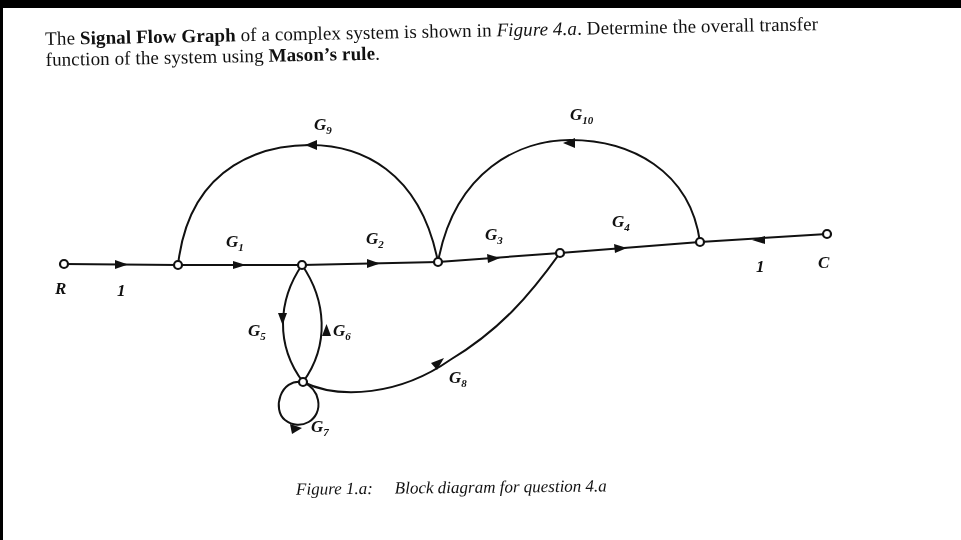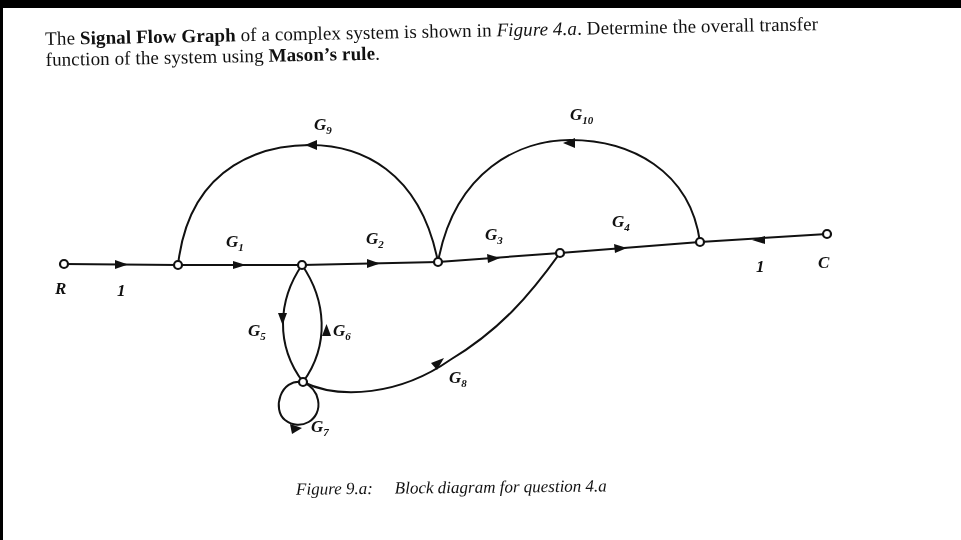--- a/index.html
+++ b/index.html
@@ -109,14 +109,14 @@
     <text x="248" y="336"><tspan>G</tspan><tspan font-size="11" dy="4">5</tspan></text>
     <text x="333" y="336"><tspan>G</tspan><tspan font-size="11" dy="4">6</tspan></text>
     <text x="311" y="432"><tspan>G</tspan><tspan font-size="11" dy="4">7</tspan></text>
     <text x="449" y="383"><tspan>G</tspan><tspan font-size="11" dy="4">8</tspan></text>
     <text x="314" y="130"><tspan>G</tspan><tspan font-size="11" dy="4">9</tspan></text>
     <text x="570" y="120"><tspan>G</tspan><tspan font-size="11" dy="4">10</tspan></text>
   </g>
 </svg>
 
 <div class="caption">
-  <span>Figure 9.a:</span><span class="gap"></span><span>Block diagram for question 4.a</span>
+  <span>Figure 1.a:</span><span class="gap"></span><span>Block diagram for question 4.a</span>
 </div>
 
 </body></html>

